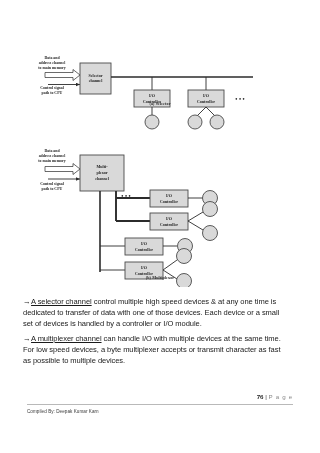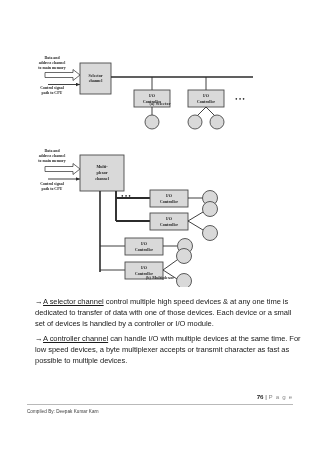--- a/index.html
+++ b/index.html
@@ -42,21 +42,21 @@
     font-family: "Liberation Serif", serif;
     color: #2b2b2b;
     letter-spacing: 0.1px;
   }
   #caption-a { top: 101px; }
   #caption-b { top: 275px; }
 
   
   .body-block {
     position: absolute;
-    left: 35px;
+    left: 23px;
     width: 266px;
     font-family: "Liberation Sans", sans-serif;
     font-size: 7.55px;
     line-height: 11.4px;
     color: #1a1a1a;
     text-align: left;
     letter-spacing: -0.06px;
   }
   #para-selector { top: 288px; }
   #para-multiplexor { top: 325px; }
@@ -244,21 +244,21 @@
     </svg>
   </div>
 
   <div class="fig-caption" id="caption-b">(b) Multiplexor</div>
 
   <p class="body-block" id="para-selector">
     <span class="arrow-glyph">→</span><span class="term">A selector channel</span><span> control multiple high speed devices &amp; at any one time is dedicated to transfer of data with one of those devices. Each device or a small set of devices is handled by a controller or I/O module.</span>
   </p>
 
   <p class="body-block" id="para-multiplexor">
-    <span class="arrow-glyph">→</span><span class="term">A controller channel</span><span> can handle I/O with multiple devices at the same time. For low speed devices, a byte multiplexer accepts or transmit character as fast as possible to multiple devices.</span>
+    <span class="arrow-glyph">→</span><span class="term">A multiplexer channel</span><span> can handle I/O with multiple devices at the same time. For low speed devices, a byte multiplexer accepts or transmit character as fast as possible to multiple devices.</span>
   </p>
 
   <div class="footer-page">
     <span class="pgnum">76</span>
     <span>|</span>
     <span class="pgword">P a g e</span>
   </div>
 
   <div class="footer-rule"></div>
 

